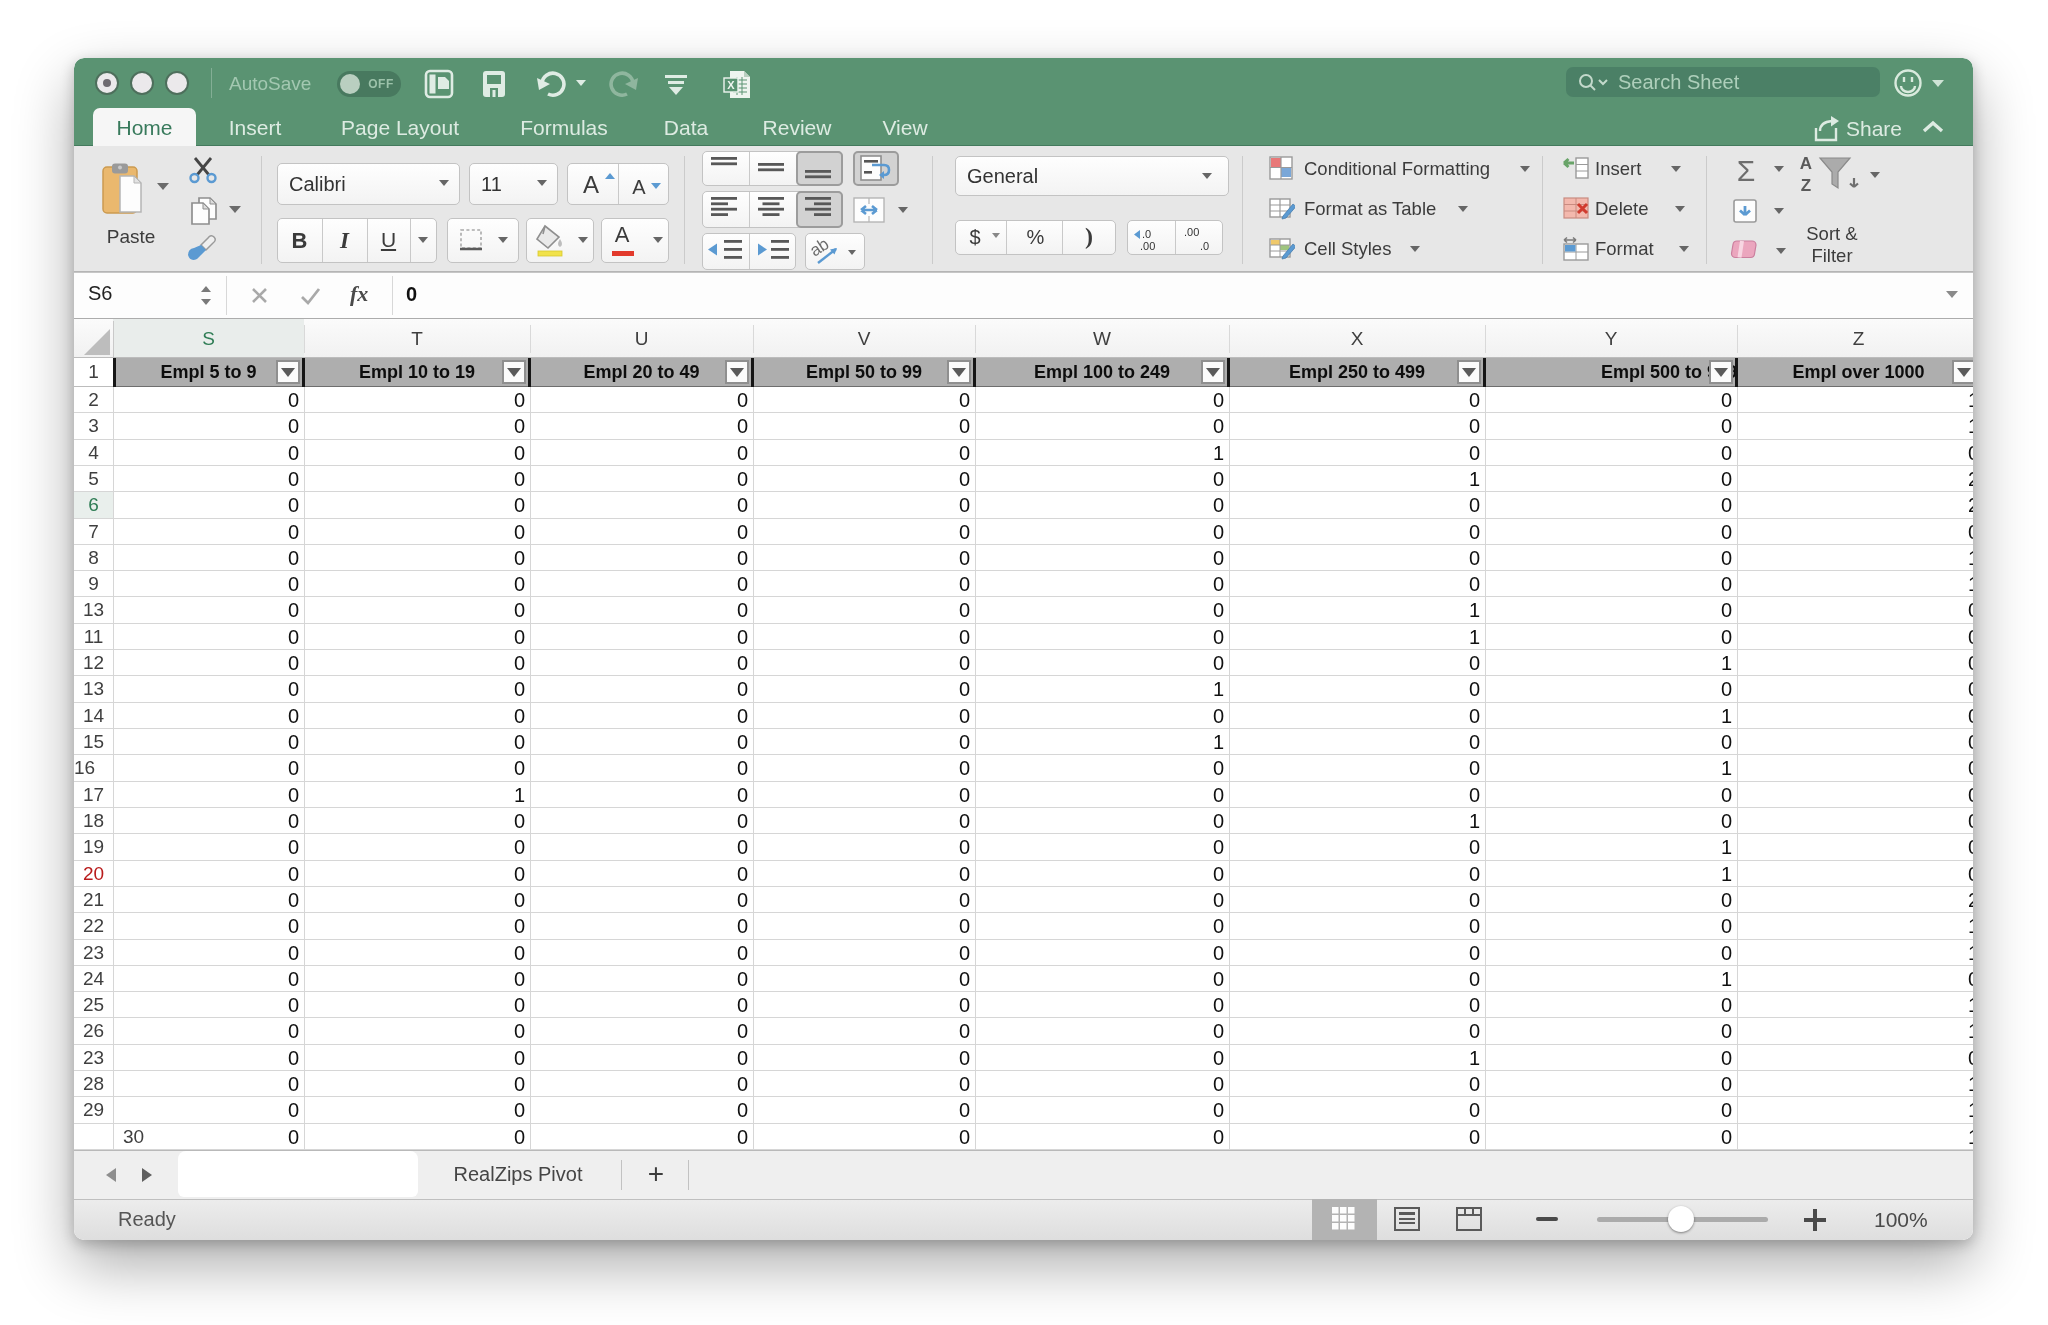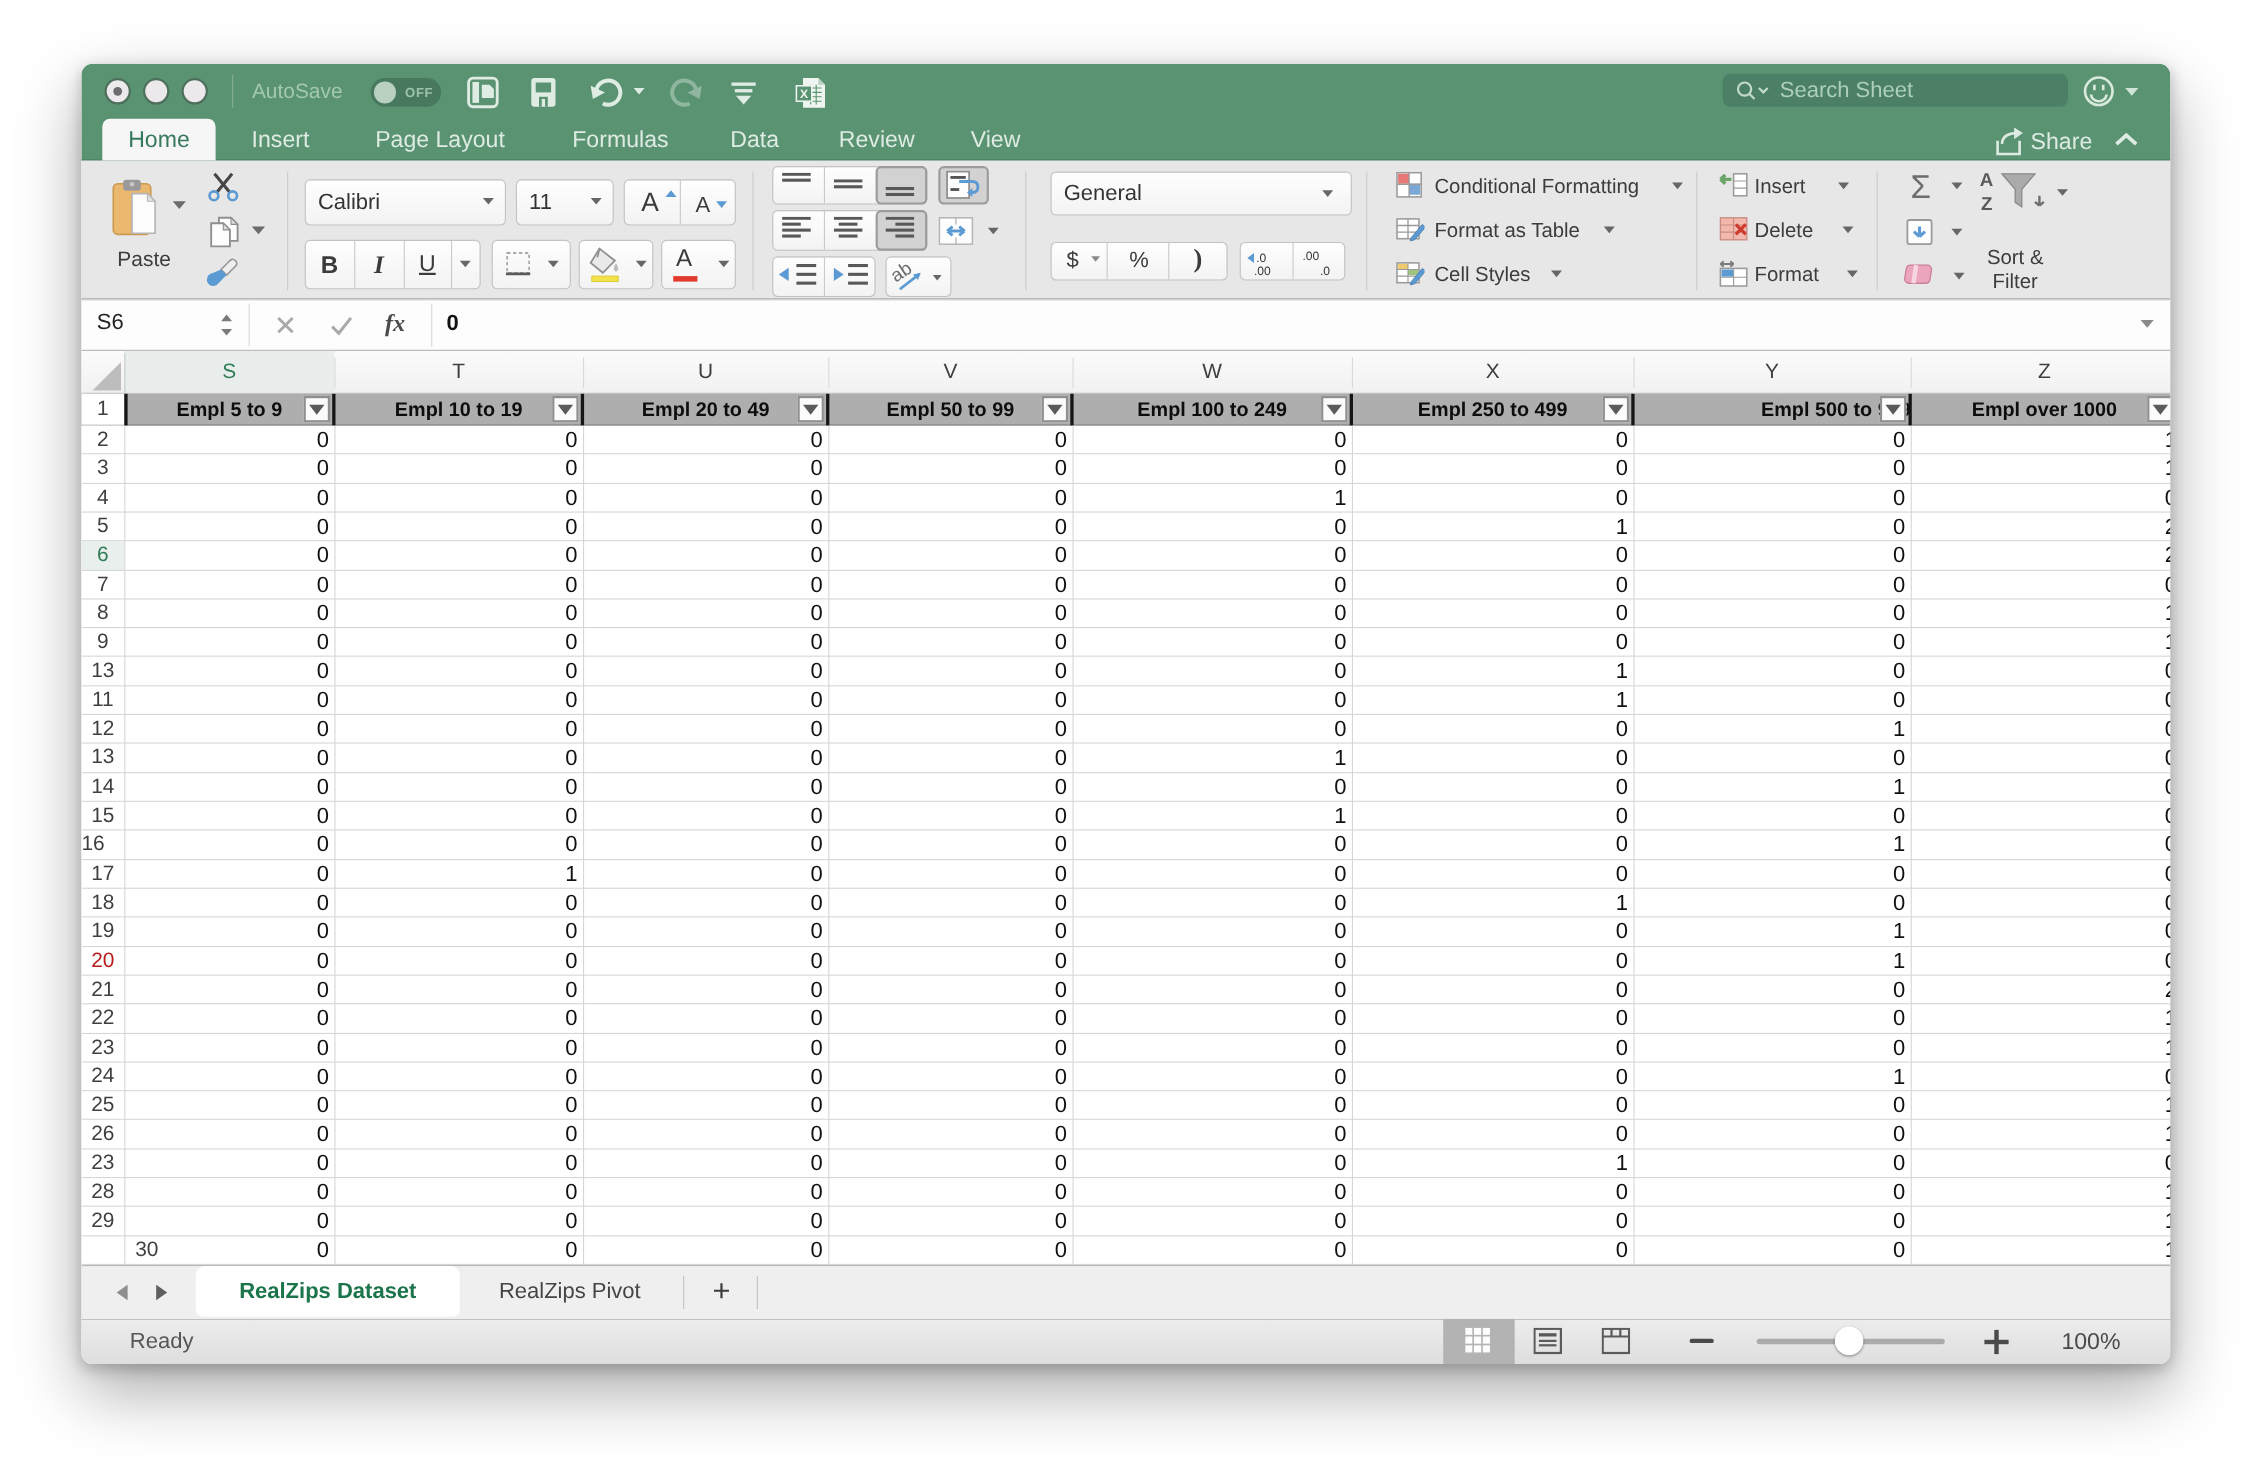--- a/index.html
+++ b/index.html
@@ -704,21 +704,20 @@
 <div class="" style="left:1411px;top:329px;width:1px;height:763px;background:#d6d6d6;"></div>
 <div class="" style="left:1663px;top:329px;width:1px;height:763px;background:#d6d6d6;"></div>
 <div class="" style="left:0px;top:1092px;width:1899px;height:49px;background:#efefef;border-top:1px solid #b9b9b9;box-sizing:border-box;"></div>
 <svg style="position:absolute;left:28px;top:1108px" width="18" height="18" viewBox="0 0 18 18">
       <path d="M14 2 L4 9 L14 16 Z" fill="#8e8e8e"></path>
     </svg>
 <svg style="position:absolute;left:64px;top:1108px" width="18" height="18" viewBox="0 0 18 18">
       <path d="M4 2 L14 9 L4 16 Z" fill="#5f5f5f"></path>
     </svg>
 <div class="" style="left:104px;top:1093px;width:240px;height:46px;background:#fff;border-radius:8px 8px 6px 6px;"></div>
-<div class="" style="left:104px;top:1093px;width:240px;height:46px;font-size:20px;color:#1b744a;text-align:center;font-weight:700;line-height:46px;">RealZips Dataset</div>
 <div class="" style="left:364px;top:1093px;width:160px;height:46px;font-size:20px;color:#454545;text-align:center;font-weight:400;line-height:46px;">RealZips Pivot</div>
 <div class="" style="left:547px;top:1102px;width:1px;height:30px;background:#c2c2c2;"></div>
 <div class="" style="left:560px;top:1093px;width:44px;height:46px;font-size:28px;color:#3d3d3d;text-align:center;font-weight:400;line-height:46px;">+</div>
 <div class="" style="left:614px;top:1102px;width:1px;height:30px;background:#c2c2c2;"></div>
 <div class="" style="left:0px;top:1141px;width:1899px;height:41px;background:linear-gradient(#ececec,#dedede);border-top:1px solid #bfbfbf;border-radius:0 0 10px 10px;box-sizing:border-box;"></div>
 <div class="" style="left:44px;top:1141px;width:100px;height:41px;font-size:20px;color:#555;text-align:left;font-weight:400;line-height:41px;">Ready</div>
 <div class="" style="left:1238px;top:1141px;width:65px;height:41px;background:#b3b3b3;"></div>
 <svg style="position:absolute;left:1258px;top:1149px" width="25" height="25" viewBox="0 0 25 25">
       <g fill="#fdfdfd">
         <rect x="0" y="0" width="6.5" height="6.5"></rect>

